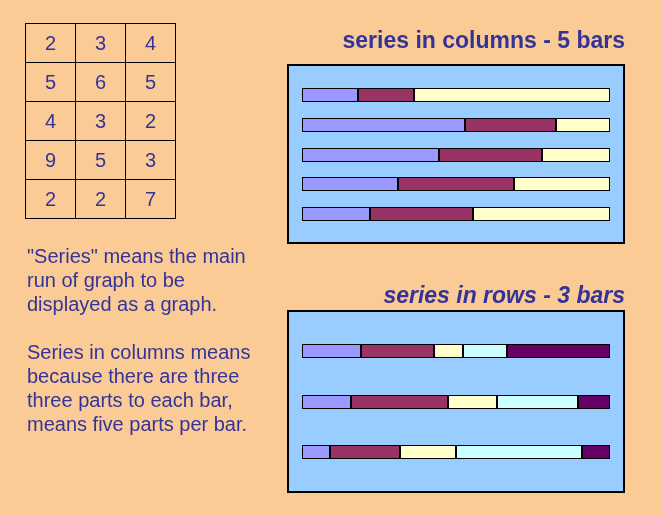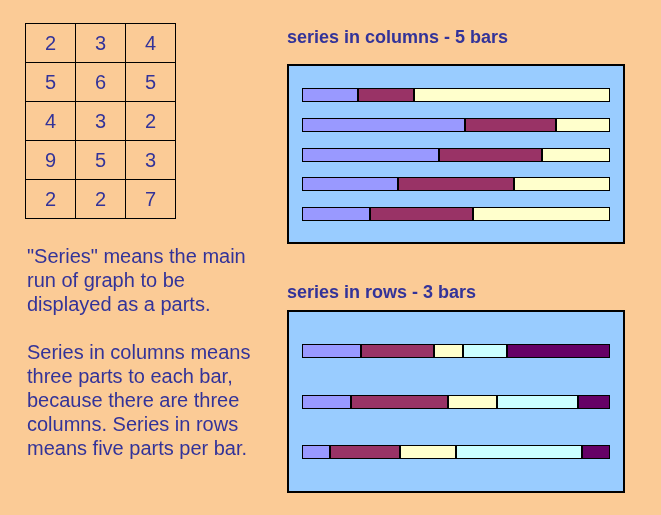--- a/index.html
+++ b/index.html
@@ -28,25 +28,25 @@
   .notes {
     position: absolute; left: 27px; top: 244px; width: 255px;
     font-size: 20px; line-height: 24px; color: #333399;
   }
   .notes .para { margin: 0 0 24px 0; }
   .notes .para:last-child { margin-bottom: 16px; }
 
   
   .chart-title {
     position: absolute; left: 287px; width: 338px;
-    text-align: left;
-    font-size: 18px; font-weight: bold; color: #333399;
+    text-align: right;
+    font-size: 23px; font-weight: bold; color: #333399;
   }
   .chart-title.t1 { top: 27px; }
-  .chart-title.t2 { top: 282px; }
+  .chart-title.t2 { top: 282px; font-style: italic; }
 
   
   .chart-box {
     position: absolute; left: 287px; width: 334px;
     border: 2px solid #000000;
     background: #99CCFF;
     display: flex; flex-direction: column;
     justify-content: space-between;
     box-sizing: content-box;
   }
@@ -94,27 +94,26 @@
         <td>2</td>
         <td>7</td>
       </tr>
     </tbody>
 </table>
 
 <div class="notes">
     <div class="para">
       <div>"Series" means the main</div>
       <div>run of graph to be</div>
-      <div>displayed as a parts.</div>
+      <div>displayed as a graph.</div>
     </div>
     <div class="para">
       <div>Series in columns means</div>
+      <div>because there are three</div>
       <div>three parts to each bar,</div>
-      <div>because there are three</div>
-      <div>columns. Series in rows</div>
       <div>means five parts per bar.</div>
     </div>
   </div>
 
 <div class="chart-title t1">series in columns - 5 bars</div>
 <div class="chart-box c1" style="background: rgb(153, 204, 255);">
     <div class="bar">
       <div class="seg" style="width: 18.1818%; background: rgb(153, 153, 255);"></div>
       <div class="seg" style="width: 18.1818%; background: rgb(153, 51, 102);"></div>
       <div class="seg" style="width: 63.6364%; background: rgb(255, 255, 204);"></div>

